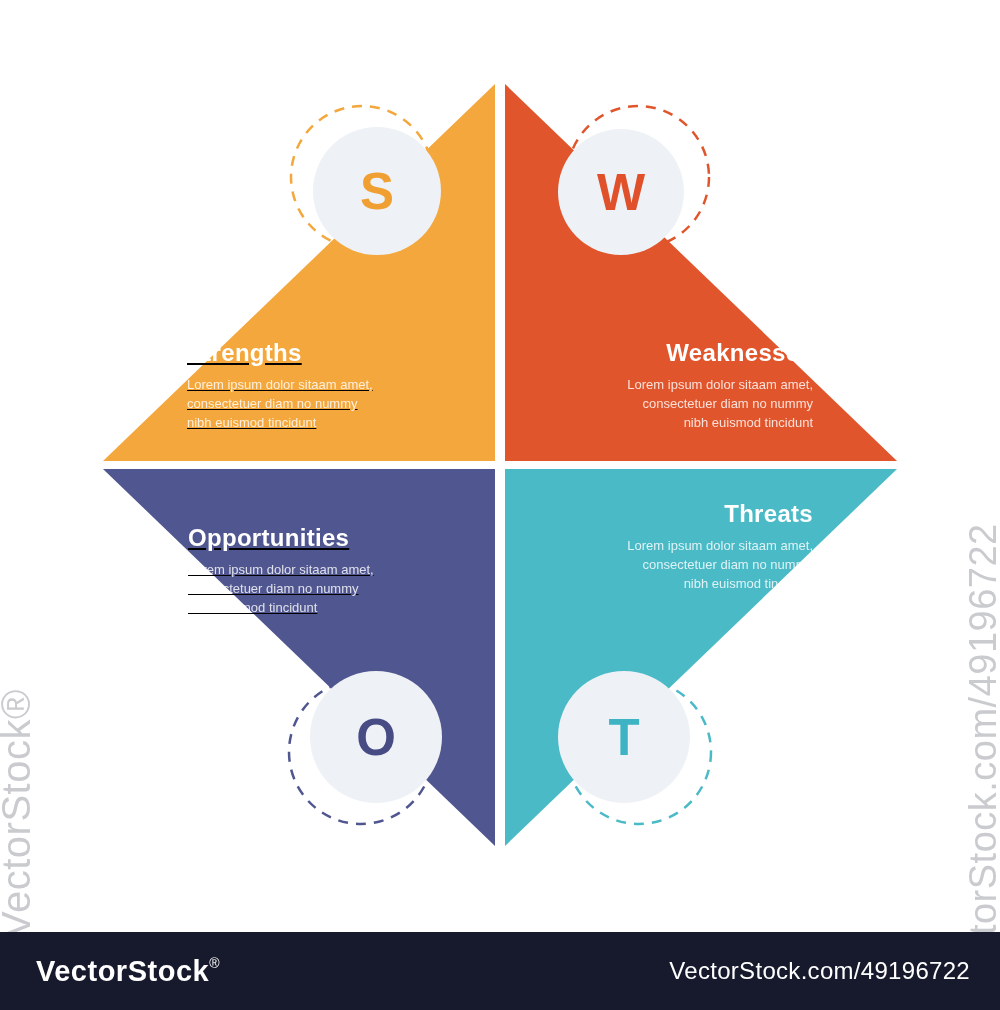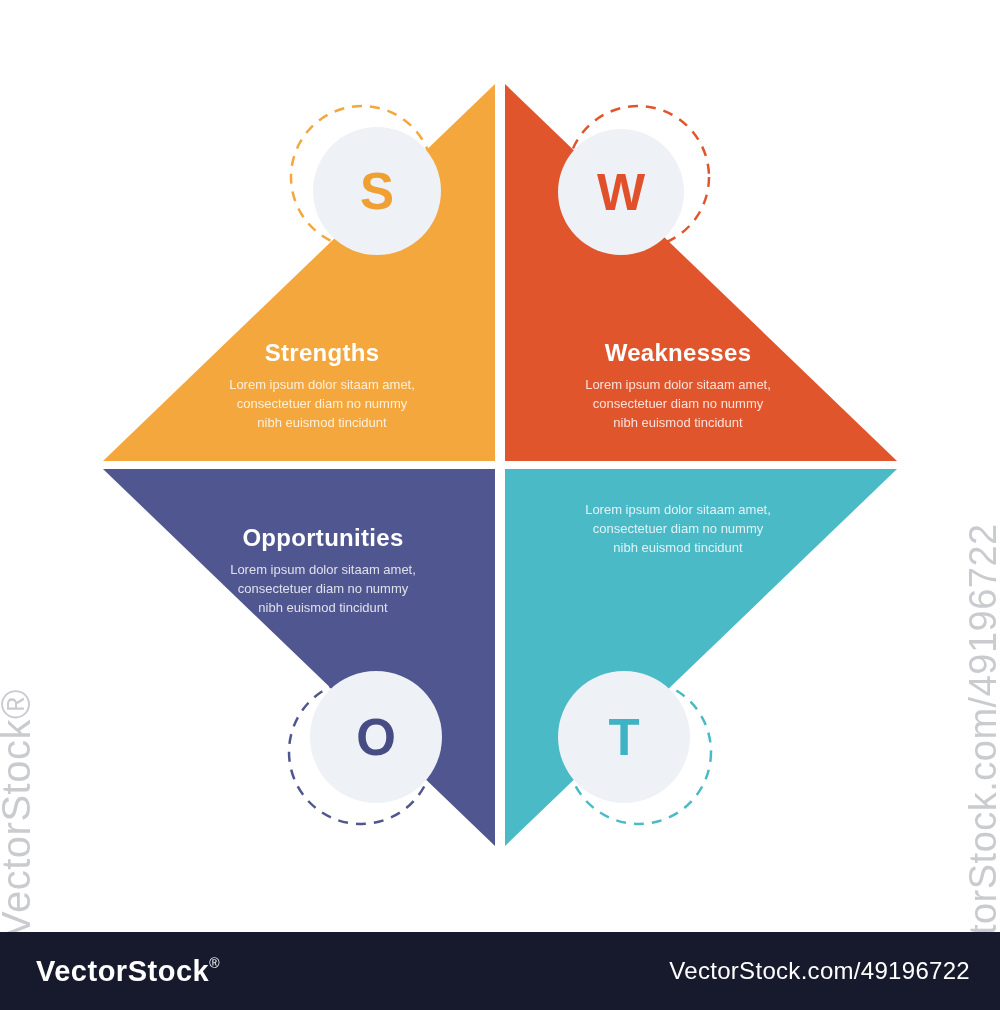--- a/index.html
+++ b/index.html
@@ -12,22 +12,22 @@
     font-family: "Liberation Sans", sans-serif;
   }
   #diagram-svg { position: absolute; left: 0; top: 0; }
   .badge-letter {
     font-family: "Liberation Sans", sans-serif;
     font-weight: bold;
     font-size: 51px;
     text-anchor: middle;
   }
   .section-text { position: absolute; width: 270px; }
-  .section-text.align-right { text-align: center; }
-  .section-text.align-left  { text-align: center; }
+  .section-text.align-right { text-align: left; text-decoration: underline; }
+  .section-text.align-left  { text-align: right; }
   .section-title {
     color: #ffffff;
     font-size: 24px;
     font-weight: bold;
     line-height: 27px;
     letter-spacing: 0.3px;
     margin-bottom: 9px;
   }
   .section-body-line {
     color: rgba(255,255,255,0.82);
@@ -113,20 +113,21 @@
 </div>
 
 <div class="section-text align-right" style="top:500px; right:542px;margin-top:24px;">
   <div class="section-title">Opportunities</div>
   <div class="section-body-line">Lorem ipsum dolor sitaam amet,</div>
   <div class="section-body-line">consectetuer diam no nummy</div>
   <div class="section-body-line">nibh euismod tincidunt</div>
 </div>
 
 <div class="section-text align-left" style="top:500px; left:543px;">
+  <div class="section-title">Threats</div>
   <div class="section-body-line">Lorem ipsum dolor sitaam amet,</div>
   <div class="section-body-line">consectetuer diam no nummy</div>
   <div class="section-body-line">nibh euismod tincidunt</div>
 </div>
 
 <div id="side-watermark-left" class="side-watermark" style="color: rgb(157, 161, 168);">VectorStock®</div>
 <div id="side-watermark-right" class="side-watermark" style="color: rgb(157, 161, 168);">VectorStock.com/49196722</div>
 
 <div id="bottom-bar" style="background: rgb(23, 26, 44);">
   <div id="bottom-bar-logo">

